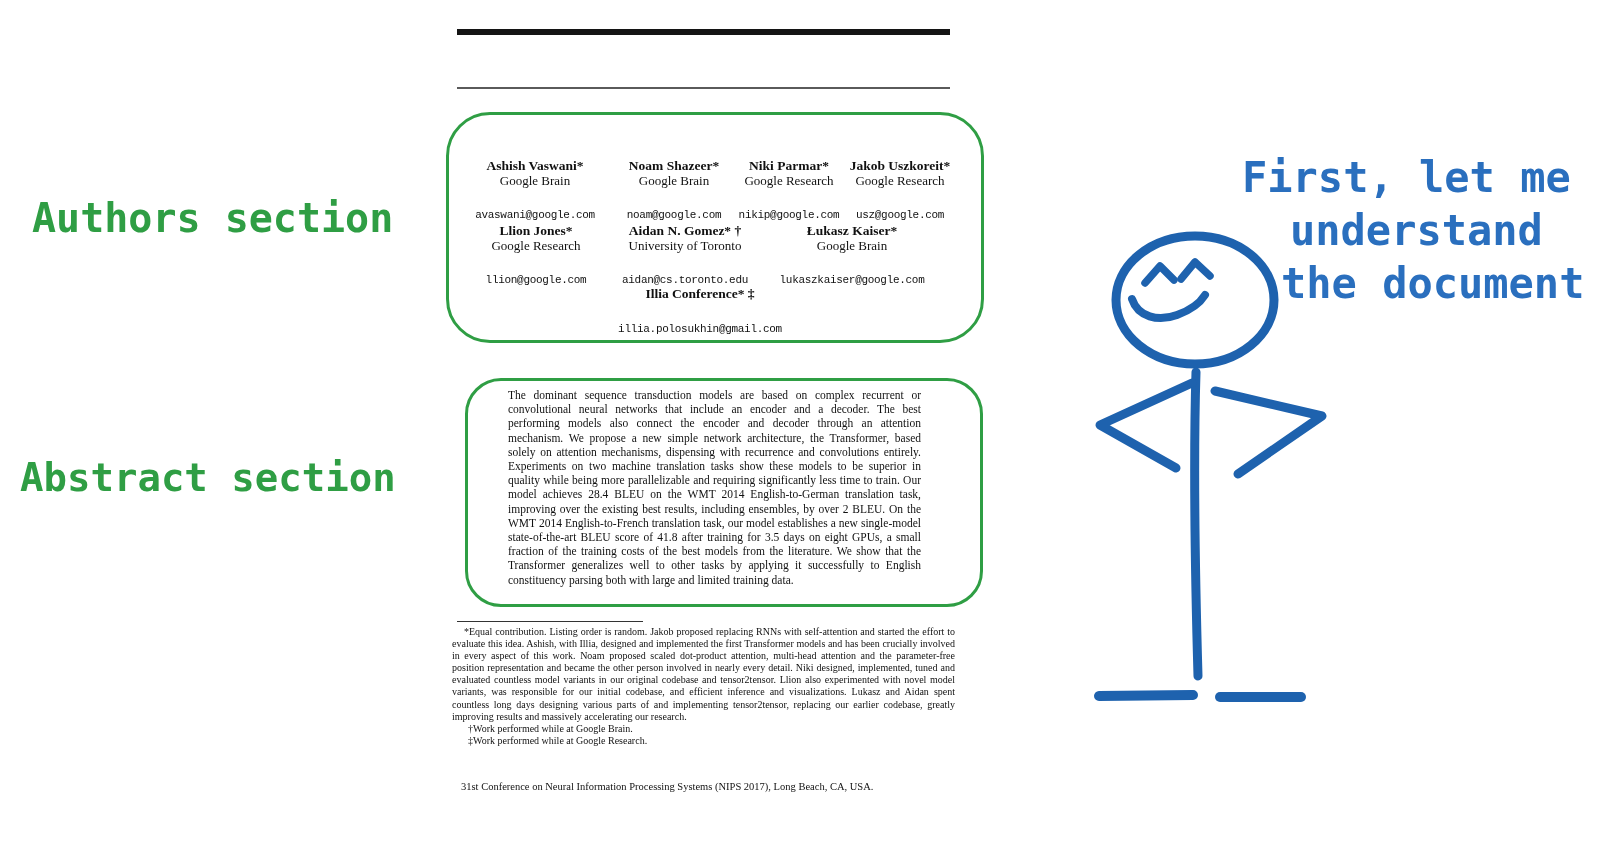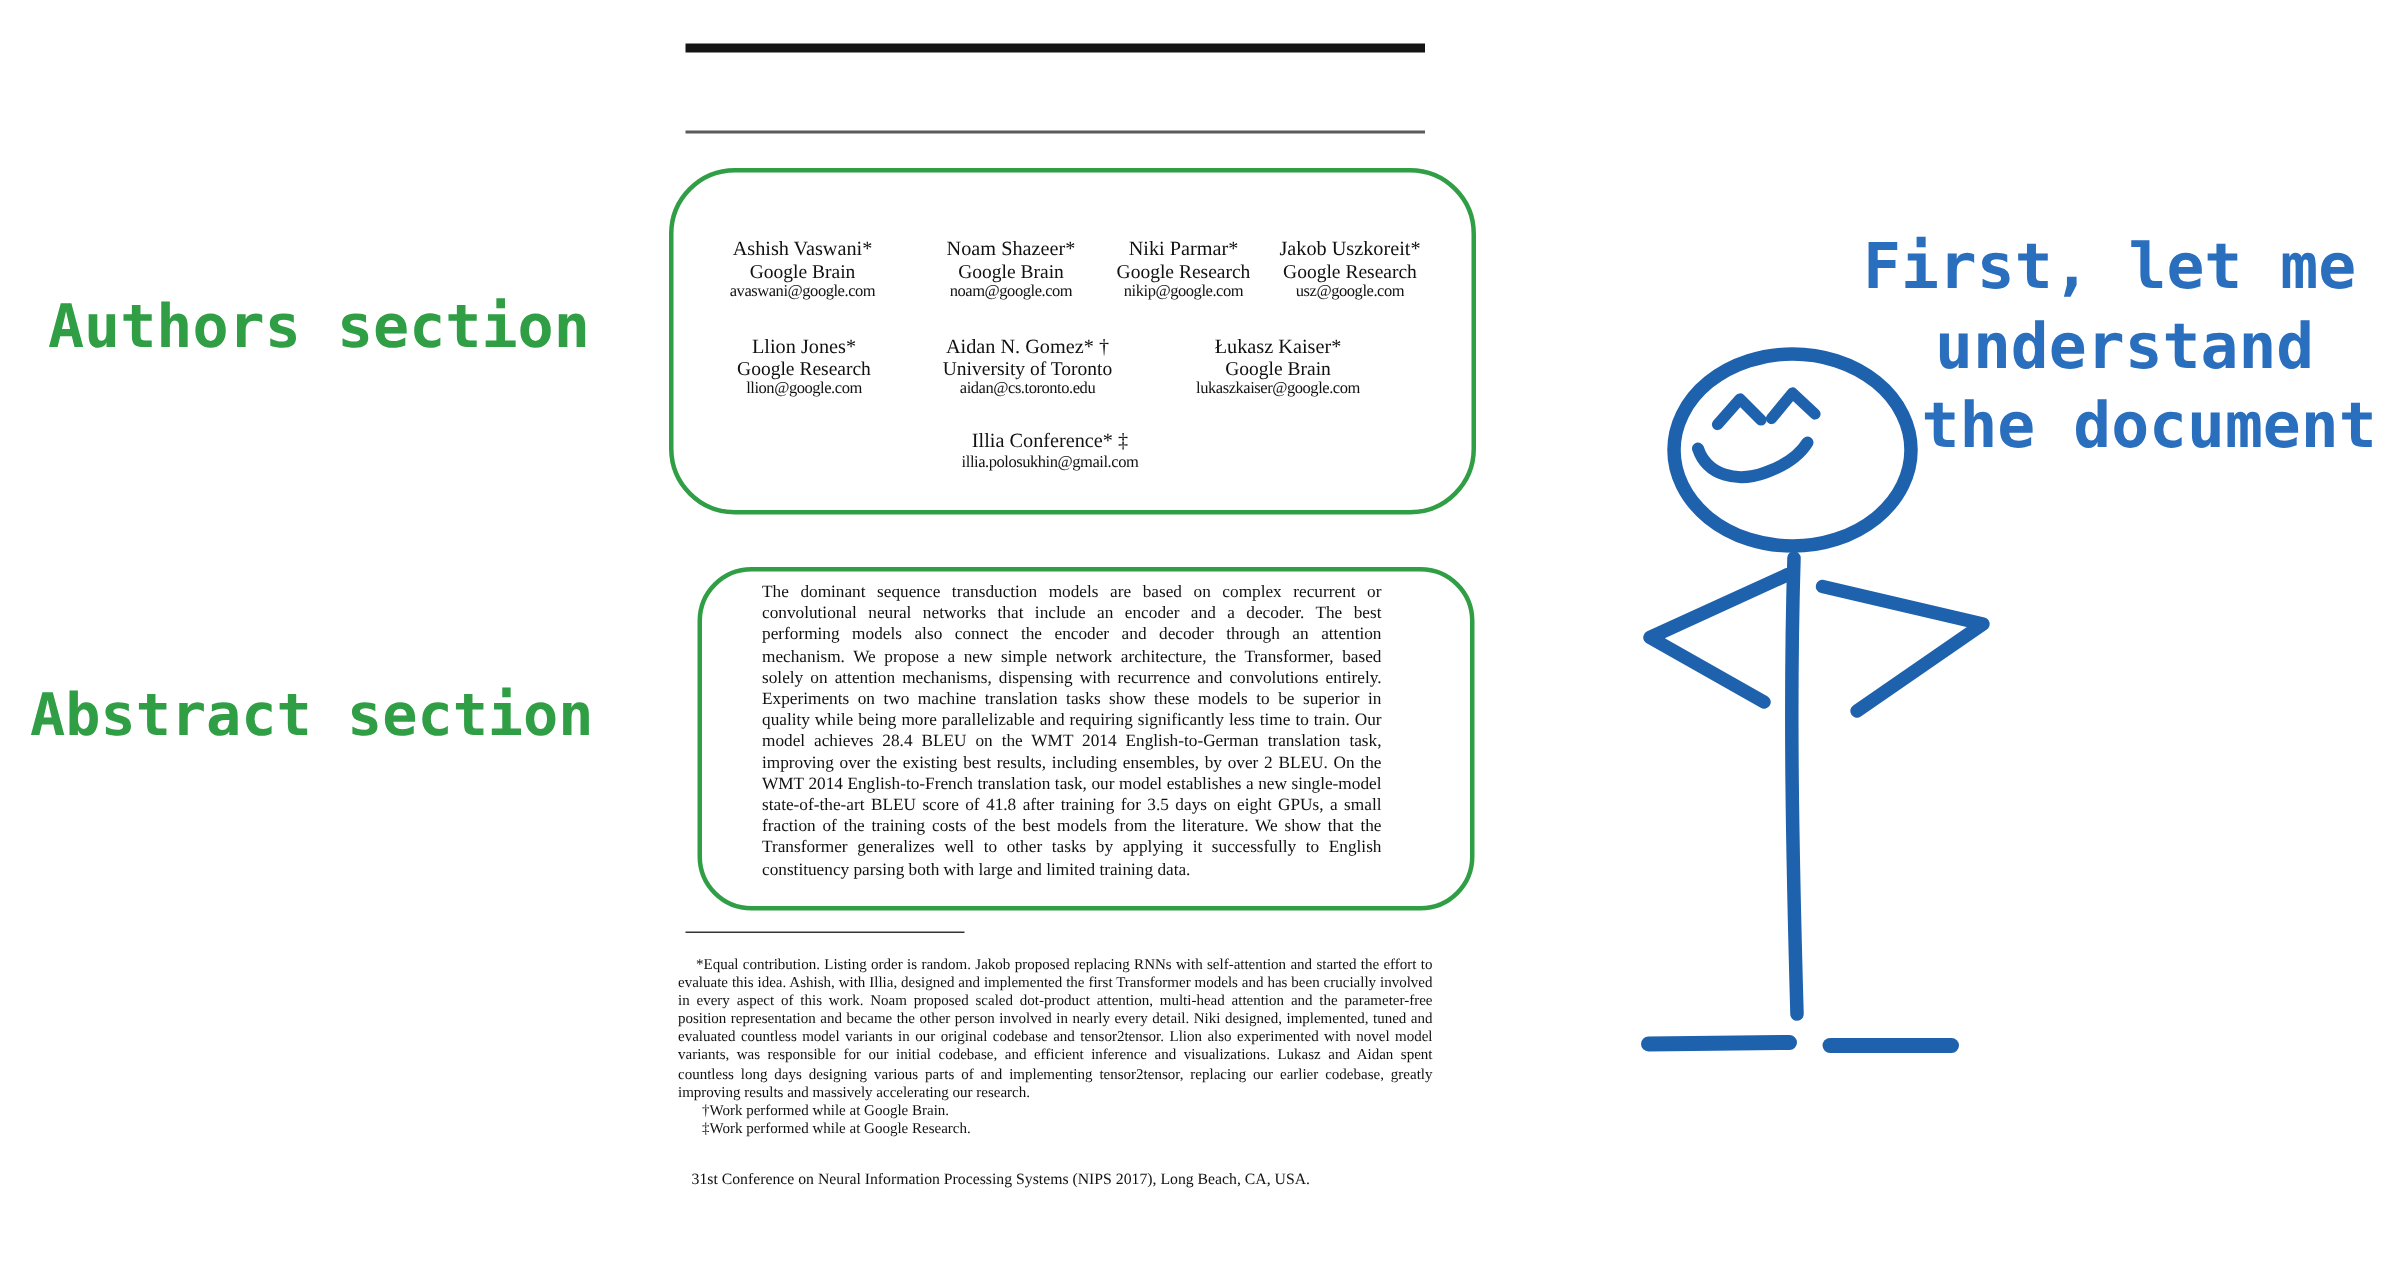--- a/index.html
+++ b/index.html
@@ -10,34 +10,34 @@
   .top-rule{position:absolute;left:457px;top:29px;width:493px;height:6px;background:#141414;}
   .paper-title{position:absolute;left:457px;top:50px;width:493px;text-align:center;
                font-size:22px;font-weight:bold;letter-spacing:.2px;}
   .title-divider{position:absolute;left:457px;top:87px;width:493px;height:2px;background:#5a5a5a;}
 
   .green-box{position:absolute;border:3.5px solid #2f9e44;background:transparent;}
   .authors-box{left:446px;top:112px;width:532px;height:225px;border-radius:44px;}
   .abstract-box{left:465px;top:378px;width:512px;height:223px;border-radius:36px;}
 
   .author-cell{position:absolute;width:190px;text-align:center;line-height:14.5px;}
-  .author-name{font-size:13.5px;font-weight:normal;}
+  .author-name{font-size:13.5px;font-weight:bold;}
   .author-affil{font-size:13px;}
-  .author-email{font-family:Liberation Serif, serif;font-size:11px;line-height:13.5px;letter-spacing:-0.3px;}
+  .author-email{font-family:Liberation Mono, monospace;font-size:11px;line-height:13.5px;letter-spacing:-0.3px;margin-top:21px;}
 
   .abstract-heading{position:absolute;left:457px;top:351px;width:506px;text-align:center;
                     font-size:14px;font-weight:bold;}
   .abstract-text{position:absolute;left:508px;top:388px;width:413px;font-size:11.5px;
                  line-height:14.2px;text-align:justify;}
 
   .footnote-rule{position:absolute;left:457px;top:621px;width:186px;height:1.2px;background:#333;}
   .footnote{position:absolute;left:452px;top:626px;width:503px;font-size:10px;line-height:12.1px;
             text-align:justify;}
   .footnote p{margin:0;}
-  .footnote .fn-main{text-indent:12px;margin-top:12px;}
+  .footnote .fn-main{text-indent:12px;}
   .footnote .fn-sub{text-indent:16px;}
 
   .conf-footer{position:absolute;left:461px;top:781px;width:500px;font-size:10.5px;}
 
   
   .green-label{position:absolute;font-family:"DejaVu Sans Mono",monospace;font-weight:bold;
                color:#2f9e44;font-size:40px;white-space:nowrap;}
   .authors-label{left:32px;top:195px;}
   .abstract-label{left:20px;top:455px;font-size:39px;}
 

